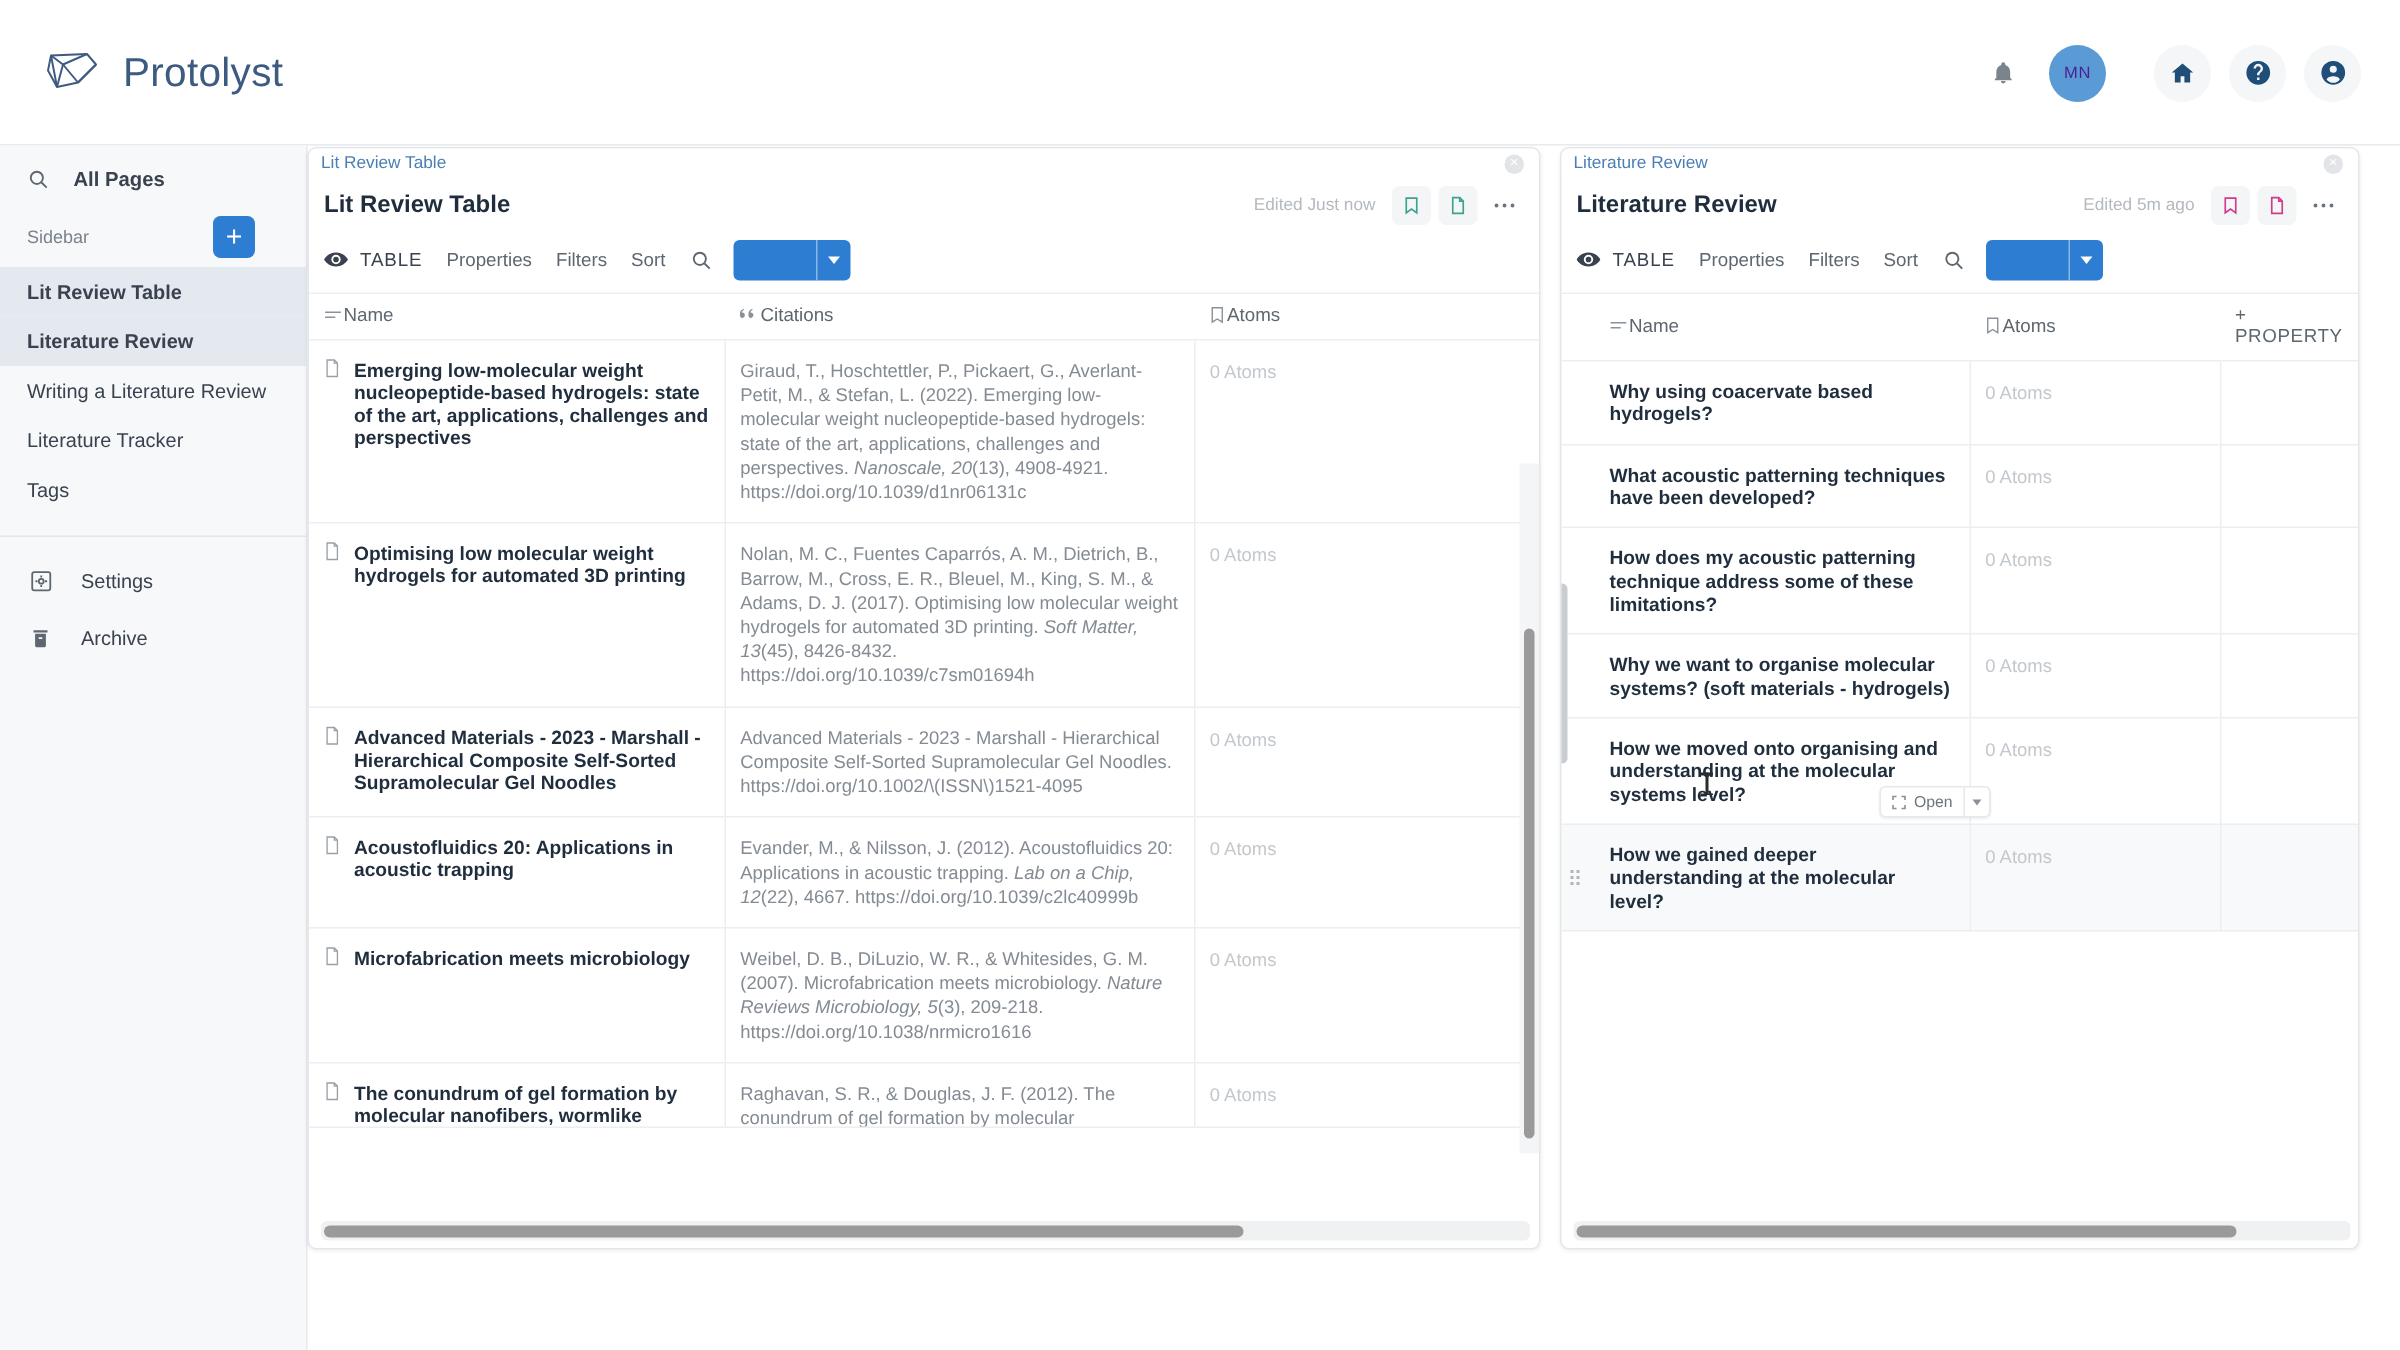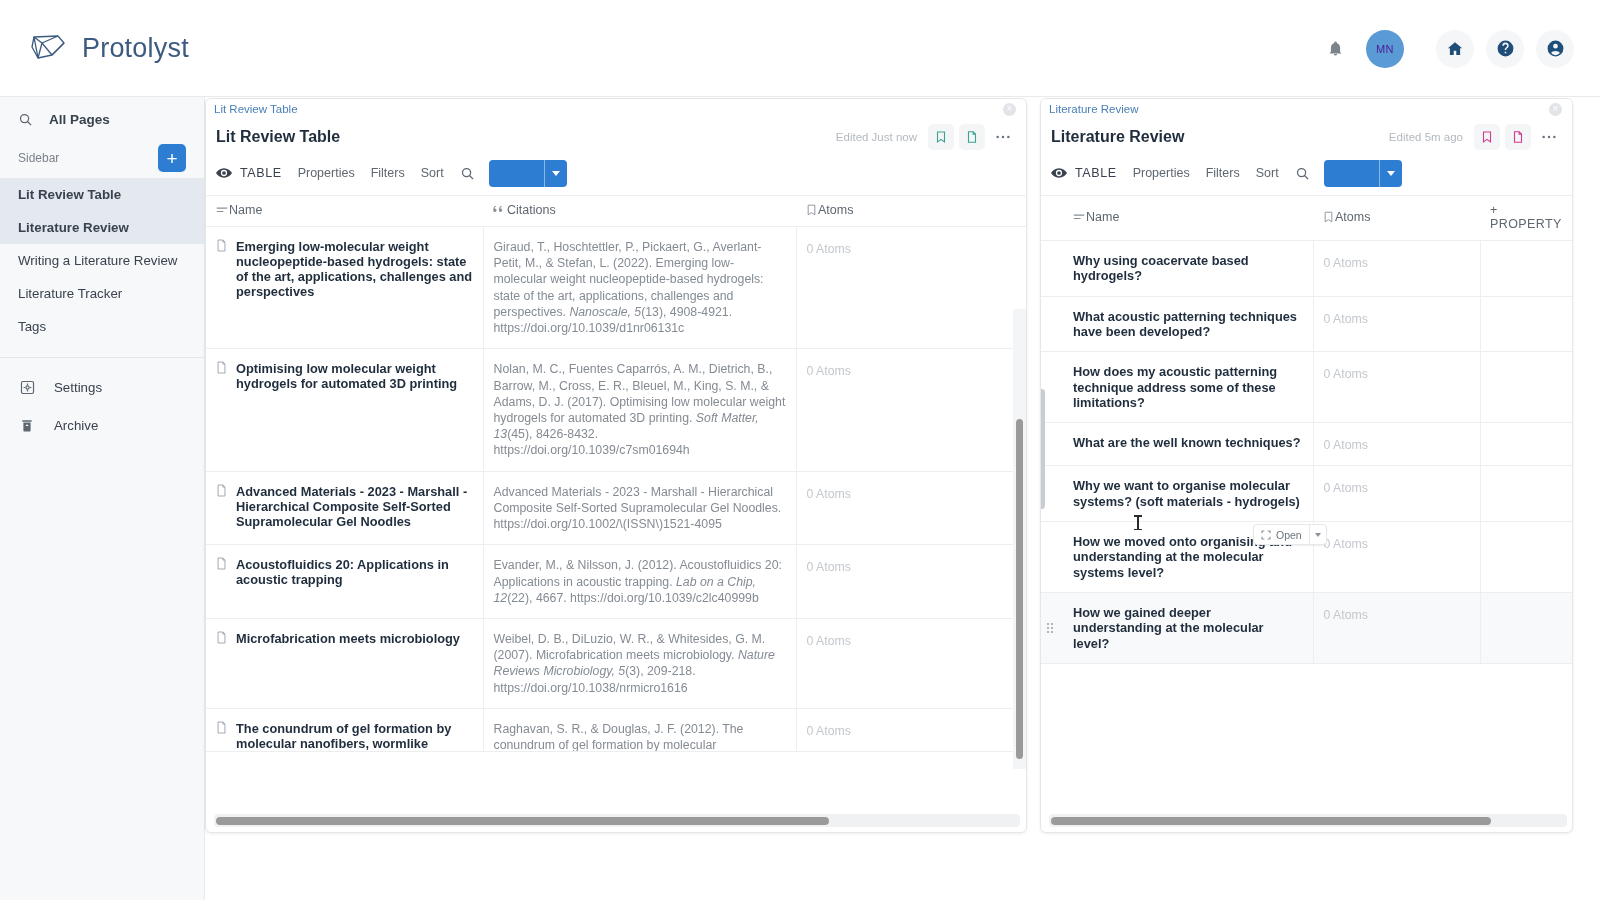--- a/index.html
+++ b/index.html
@@ -44,21 +44,21 @@
     display:flex;align-items:center;justify-content:space-between;
     padding:10px 22px 10px 18px; font-size:13.5px; color:#39424e;
   }
   .caret{ width:0;height:0;border-left:5px solid transparent;border-right:5px solid transparent;border-top:6px solid #6b747e; }
   .allpages{
     display:flex;align-items:center;gap:16px;
     padding:9px 18px; font-size:13.5px; color:#39424e; font-weight:600;
   }
   .sb-section{
     display:flex;align-items:center;justify-content:space-between;
-    padding:8px 18px 6px 18px;
+    padding:8px 34px 6px 18px;
   }
   .sb-section-label{ font-size:12px;color:#7a828c; }
   .add-btn{
     width:28px;height:28px;border-radius:5px;background:#2d7dd2;
     color:#fff;display:flex;align-items:center;justify-content:center;
     font-size:19px;line-height:1;font-weight:300;
   }
   .sb-item{
     padding:9px 18px; font-size:13.3px; color:#39424e;
   }
@@ -393,21 +393,21 @@
                 <svg width="11" height="13" viewBox="0 0 16 18" fill="none" stroke="#98a0a8" stroke-width="1.3">
                     <path d="M3 1h7l3 3v13H3Z"></path>
                     <path d="M10 1v3h3"></path>
                   </svg>
               </span>
               <span class="name-text">Emerging low-molecular weight nucleopeptide-based hydrogels: state of the art, applications, challenges and perspectives</span>
             </div>
           </td>
           <td>
             <div class="cite-text">
-              <span>Giraud, T., Hoschtettler, P., Pickaert, G., Averlant-Petit, M., &amp; Stefan, L. (2022). Emerging low-molecular weight nucleopeptide-based hydrogels: state of the art, applications, challenges and perspectives. </span><i>Nanoscale, 5</i><span>(13), 4908-4921. https://doi.org/10.1039/d1nr06131c</span>
+              <span>Giraud, T., Hoschtettler, P., Pickaert, G., Averlant-Petit, M., &amp; Stefan, L. (2022). Emerging low-molecular weight nucleopeptide-based hydrogels: state of the art, applications, challenges and perspectives. </span><i>Nanoscale, 20</i><span>(13), 4908-4921. https://doi.org/10.1039/d1nr06131c</span>
             </div>
           </td>
           <td>
             <span class="atoms-text">0 Atoms</span>
           </td>
         </tr>
         <tr>
           <td>
             <div class="cell-name">
               <span>
@@ -623,27 +623,20 @@
         <tr>
           <td>
               <div class="right-name">What acoustic patterning techniques have been developed?</div>
             </td>
           <td><span class="atoms-text">0 Atoms</span></td>
           <td></td>
         </tr>
         <tr>
           <td>
               <div class="right-name">How does my acoustic patterning technique address some of these limitations?</div>
-            </td>
-          <td><span class="atoms-text">0 Atoms</span></td>
-          <td></td>
-        </tr>
-        <tr>
-          <td>
-              <div class="right-name">What are the well known techniques?</div>
             </td>
           <td><span class="atoms-text">0 Atoms</span></td>
           <td></td>
         </tr>
         <tr>
           <td>
               <div class="right-name">Why we want to organise molecular systems? (soft materials - hydrogels)</div>
             </td>
           <td><span class="atoms-text">0 Atoms</span></td>
           <td></td>

